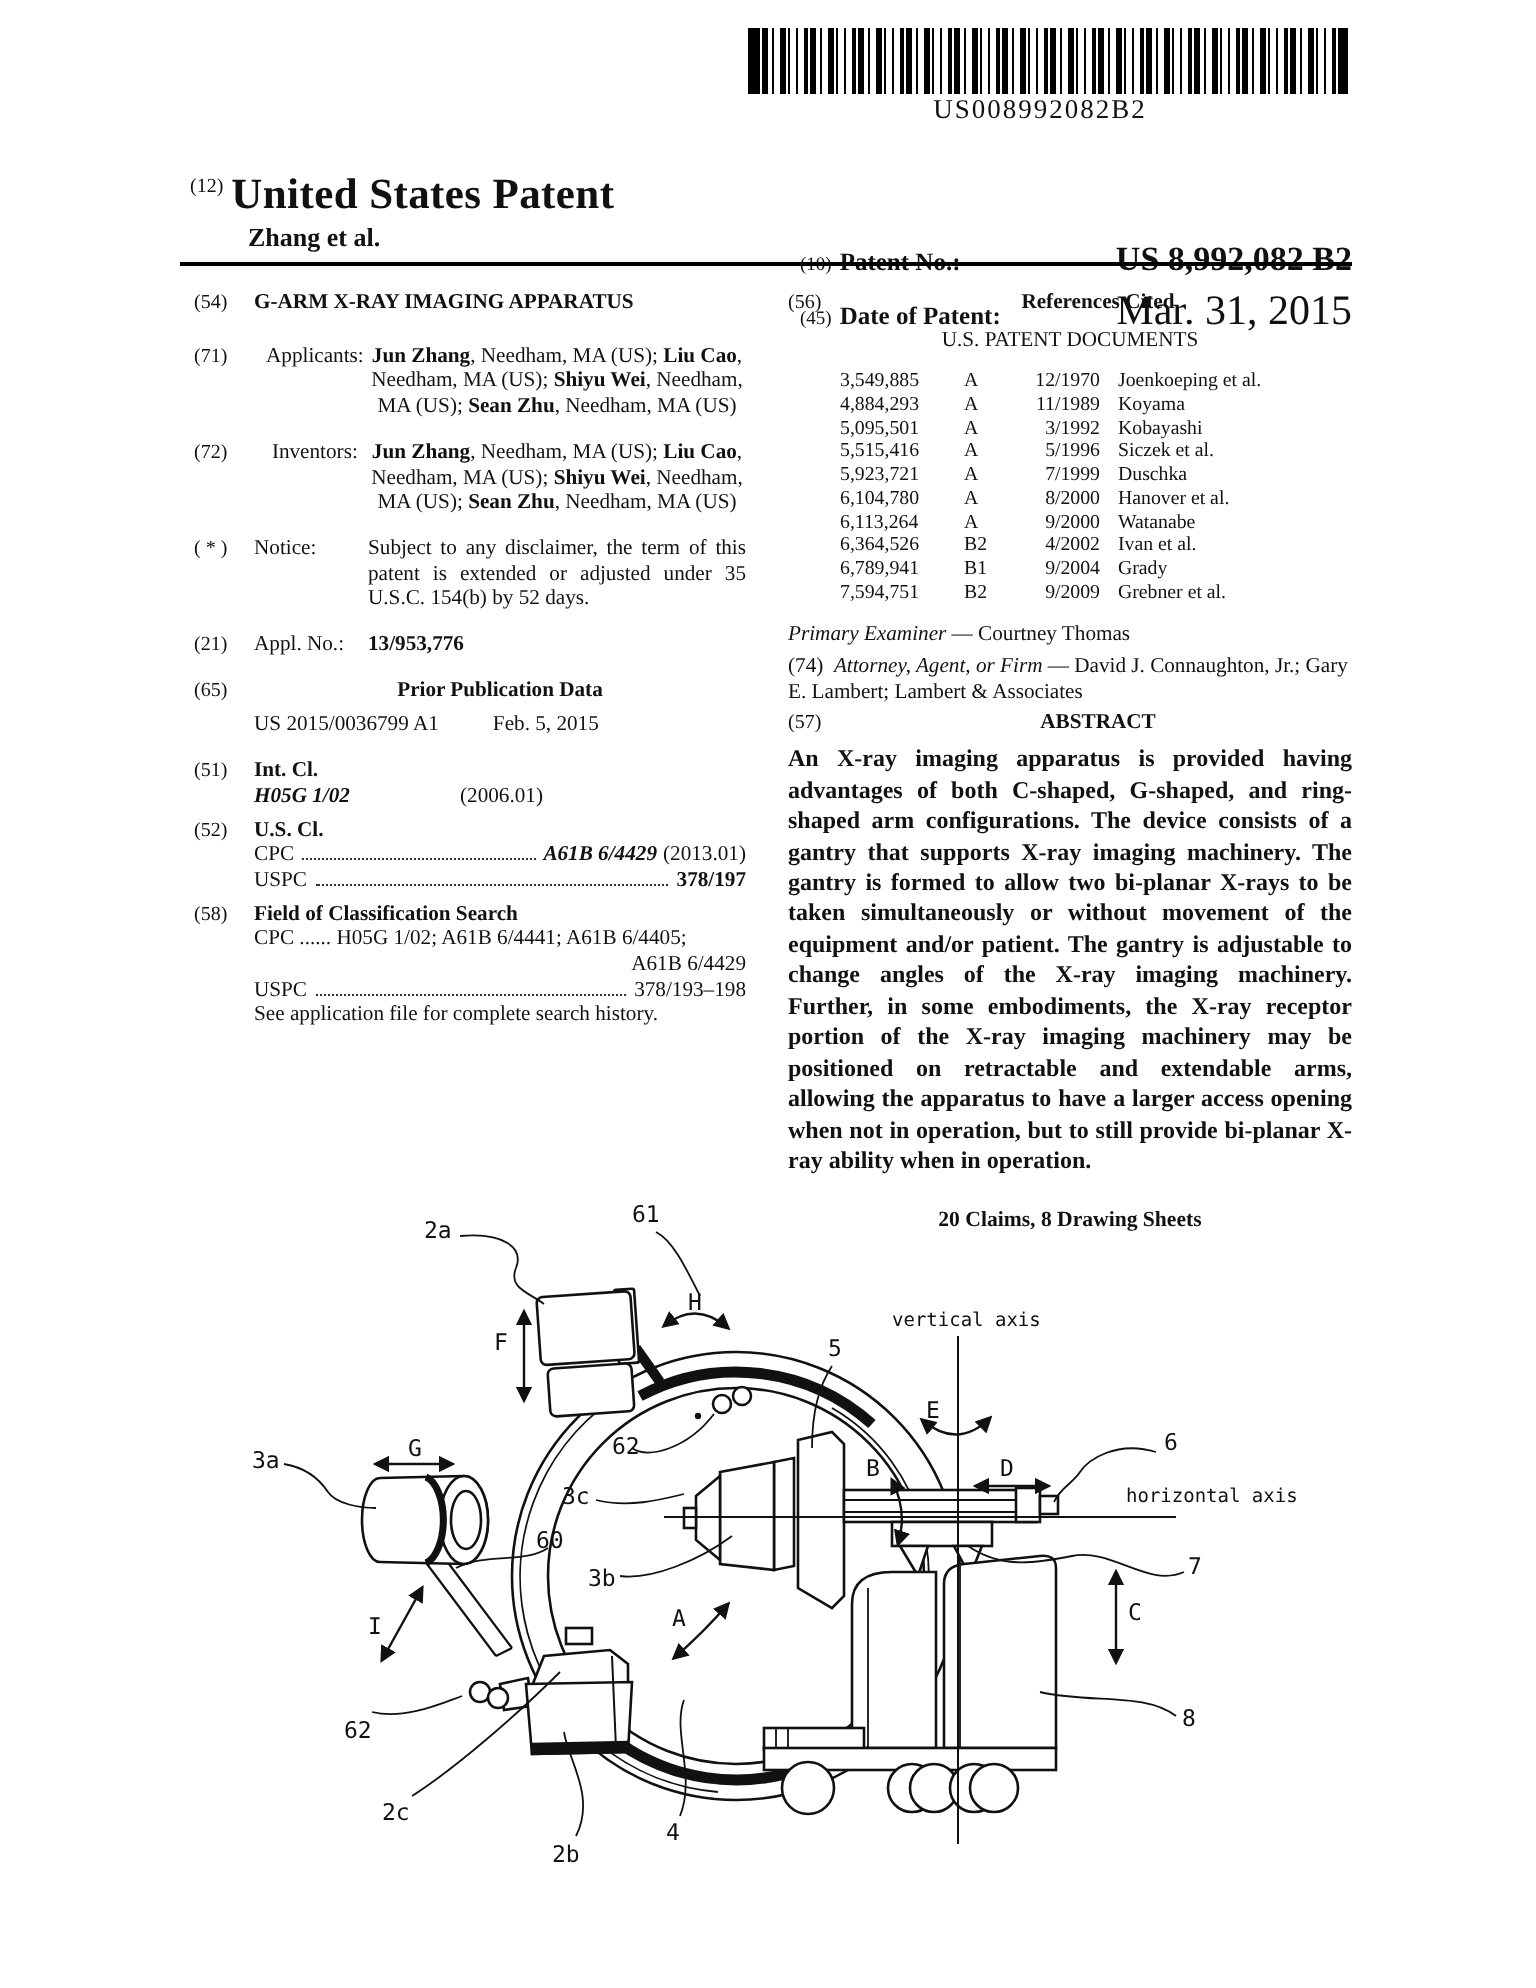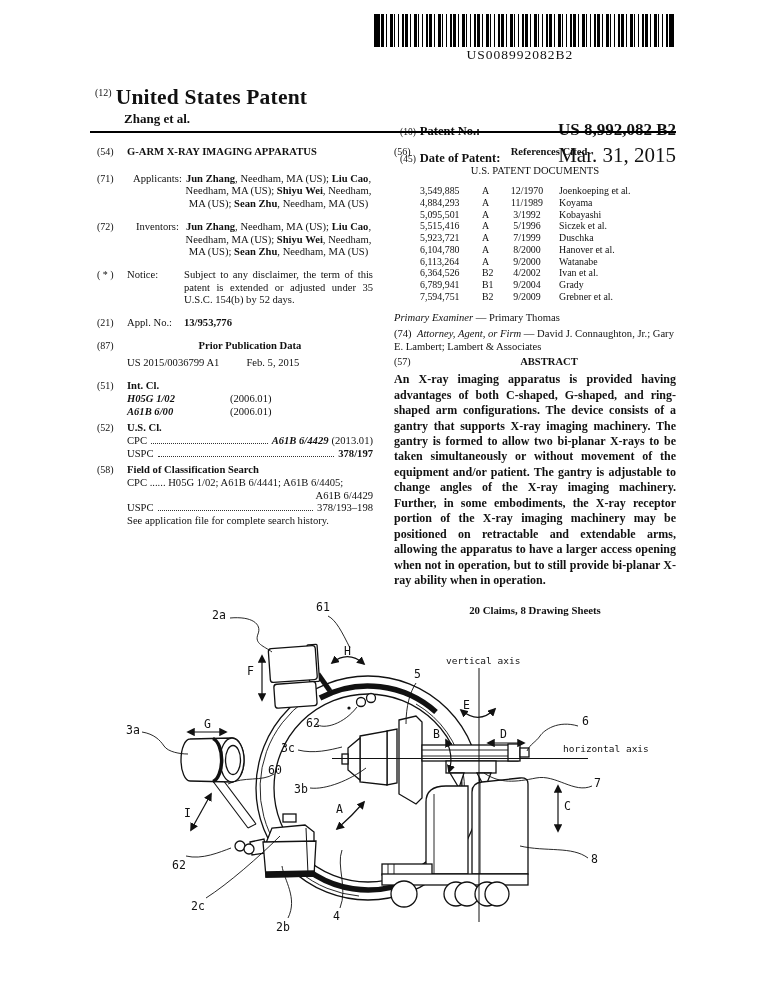--- a/index.html
+++ b/index.html
@@ -41,21 +41,21 @@
   .center{text-align:center;}
   .flexline{display:flex;align-items:baseline;}
   .lead{flex:1 1 auto;border-bottom:1.2px dotted #333;margin:0 4px 2.5px 4px;min-width:8px;}
   .pubrow{display:flex;gap:27px;margin-top:5px;}
   .clsrow .cls{display:inline-block;width:103px;}
   .right-al{text-align:right;}
   
   .reftable{margin-top:8px;margin-bottom:8px;}
   .refrow{display:grid;grid-template-columns:62px 22px 46px 1fr;padding-left:26px;
     font-size:9.9px;line-height:1.18;}
-  .rdate{text-align:center;}
+  .rdate{text-align:right;}
   .rname{padding-left:9px;}
   .para{margin:0 0 3px 0;}
   .abs{margin-top:3px;text-align:justify;font-size:12px;line-height:1.29;font-weight:bold;}
   .claims{margin-top:15px;text-align:center;font-weight:bold;font-size:10.8px;}
   .mt14{}
   
   .figure{position:absolute;left:0;top:588px;width:768px;height:406px;}
   .figure svg{position:absolute;left:0;top:0;}
   .fl{position:absolute;font-family:"DejaVu Sans Mono",monospace;font-size:11.5px;color:#111;
       white-space:nowrap;line-height:1;}
@@ -124,39 +124,36 @@
 
       <div class="sec">
         <span class="num">(21)</span>
         <div>
           <span class="seclabel">Appl. No.:</span><span class="b">13/953,776</span>
         </div>
       </div>
 
 
       <div class="sec">
-        <span class="num">(87)</span>
+        <span class="num">(65)</span>
         <div>
           <div class="b center">Prior Publication Data</div>
           <div class="pubrow">
             <span>US 2015/0036799 A1</span>
             <span>Feb. 5, 2015</span>
           </div>
         </div>
       </div>
 
       <div class="sec" style="margin-bottom:4px;">
         <span class="num">(51)</span>
         <div>
           <div class="b">Int. Cl.</div>
           <div class="clsrow">
             <span class="cls bi">H05G 1/02</span><span>(2006.01)</span>
-          </div>
-          <div class="clsrow">
-            <span class="cls bi">A61B 6/00</span><span>(2006.01)</span>
           </div>
         </div>
       </div>
 
       <div class="sec" style="margin-bottom:4px;">
         <span class="num">(52)</span>
         <div>
           <div class="b">U.S. Cl.</div>
           <div class="flexline">
             <span>CPC</span>
@@ -252,21 +249,21 @@
             <span class="rname">Grady</span>
           </div>
           <div class="refrow">
             <span class="rnum">7,594,751</span>
             <span class="rkind">B2</span>
             <span class="rdate">9/2009</span>
             <span class="rname">Grebner et al.</span>
           </div>
         </div>
 
-      <p class="para" style="margin-top:10px;"><span class="i">Primary Examiner</span><span> — Primary Thomas</span></p>
+      <p class="para" style="margin-top:10px;"><span class="i">Primary Examiner</span><span> — Courtney Thomas</span></p>
 
       <p class="para"><span>(74)</span>&nbsp;&nbsp;<span class="i">Attorney, Agent, or Firm</span><span> — David J. Connaughton, Jr.; Gary E. Lambert; Lambert &amp; Associates</span></p>
 
       <div class="sec mt14" style="margin-bottom:0;grid-template-columns:28px 1fr;">
         <span class="num">(57)</span>
         <div class="b center">ABSTRACT</div>
       </div>
       <p class="abs">An X-ray imaging apparatus is provided having advantages of both C-shaped, G-shaped, and ring-shaped arm configurations. The device consists of a gantry that supports X-ray imaging machinery. The gantry is formed to allow two bi-planar X-rays to be taken simultaneously or without movement of the equipment and/or patient. The gantry is adjustable to change angles of the X-ray imaging machinery. Further, in some embodiments, the X-ray receptor portion of the X-ray imaging machinery may be positioned on retractable and extendable arms, allowing the apparatus to have a larger access opening when not in operation, but to still provide bi-planar X-ray ability when in operation.</p>
 
       <div class="claims">20 Claims, 8 Drawing Sheets</div>

